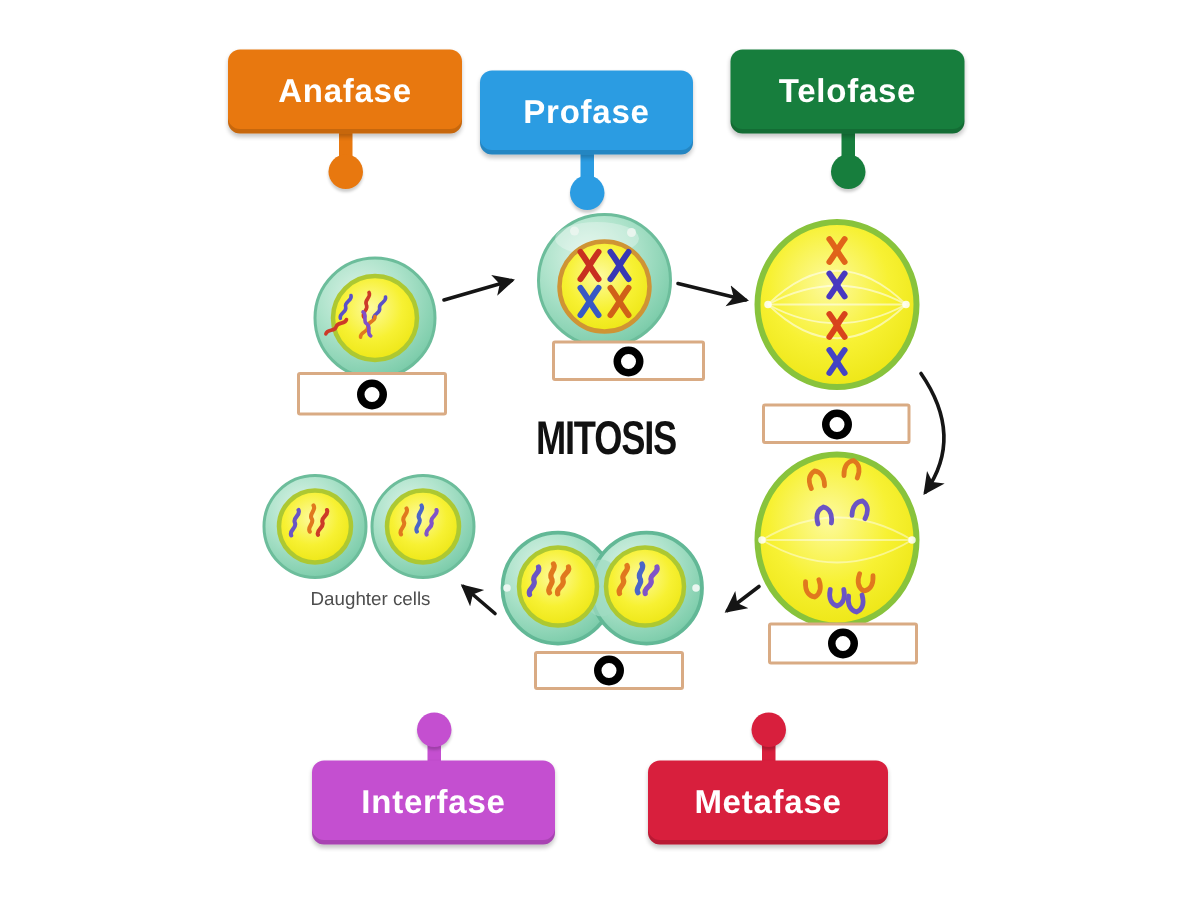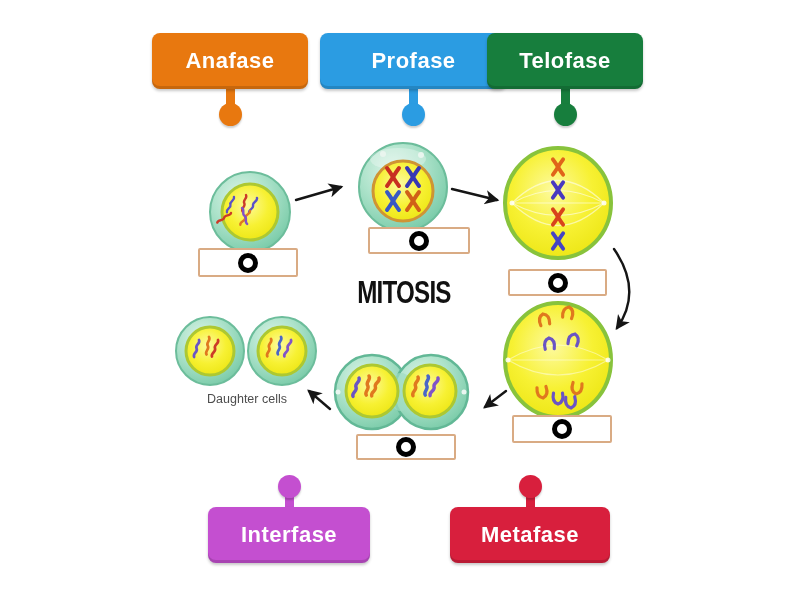--- a/index.html
+++ b/index.html
@@ -197,21 +197,21 @@
   </div>
 
   <div class="card top orange" style="left:152px;top:33px;width:156px;">
     <div class="pin-stem"></div>
     <div class="pin-ball"></div>
     <div class="card-box">
       <span>Anafase</span>
     </div>
   </div>
 
-  <div class="card top blue" style="left:320px;top:33px;width:157px;padding-left:30px;">
+  <div class="card top blue" style="left:320px;top:47px;width:142px;">
     <div class="pin-stem"></div>
     <div class="pin-ball"></div>
     <div class="card-box">
       <span>Profase</span>
     </div>
   </div>
 
   <div class="card bottom purple" style="left:208px;top:507px;width:162px;">
     <div class="pin-stem"></div>
     <div class="pin-ball"></div>
@@ -221,21 +221,21 @@
   </div>
 
   <div class="card top green" style="left:487px;top:33px;width:156px;">
     <div class="pin-stem"></div>
     <div class="pin-ball"></div>
     <div class="card-box">
       <span>Telofase</span>
     </div>
   </div>
 
-  <div class="card bottom red" style="left:450px;top:507px;width:160px;">
+  <div class="card bottom red" style="left:432px;top:507px;width:160px;">
     <div class="pin-stem"></div>
     <div class="pin-ball"></div>
     <div class="card-box">
       <span>Metafase</span>
     </div>
   </div>
 
 </div>
 
 </body></html>

